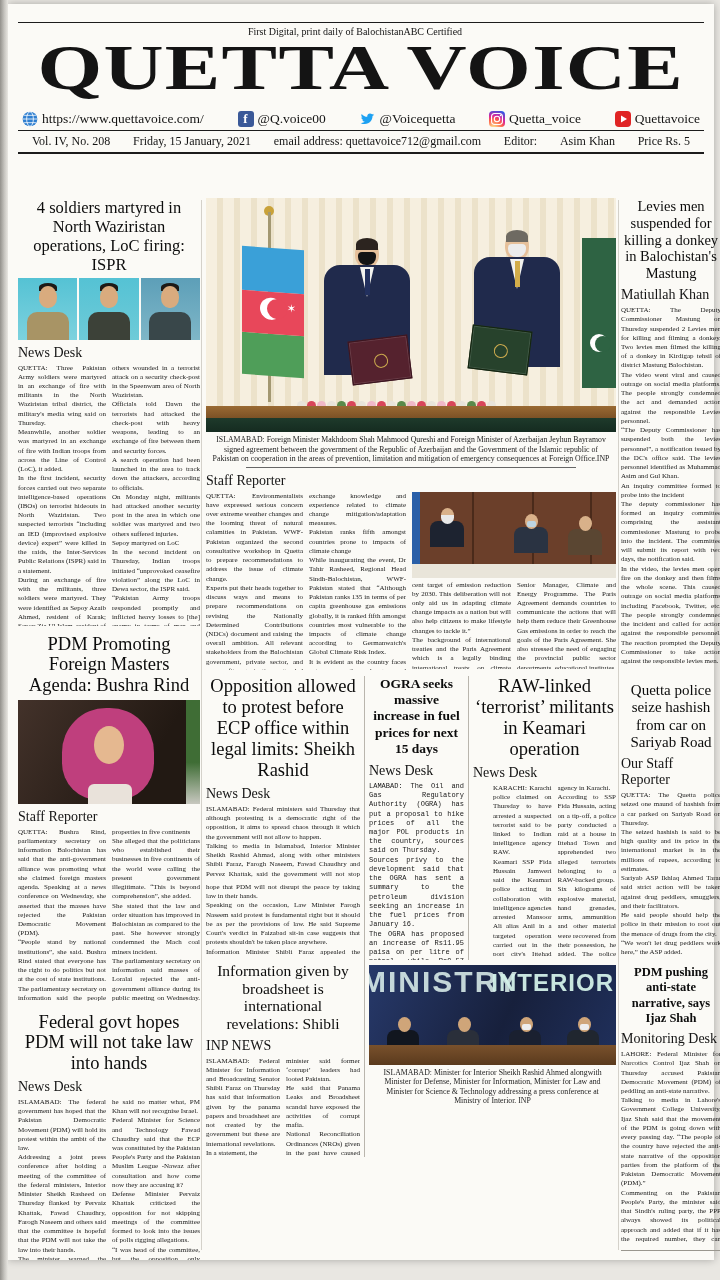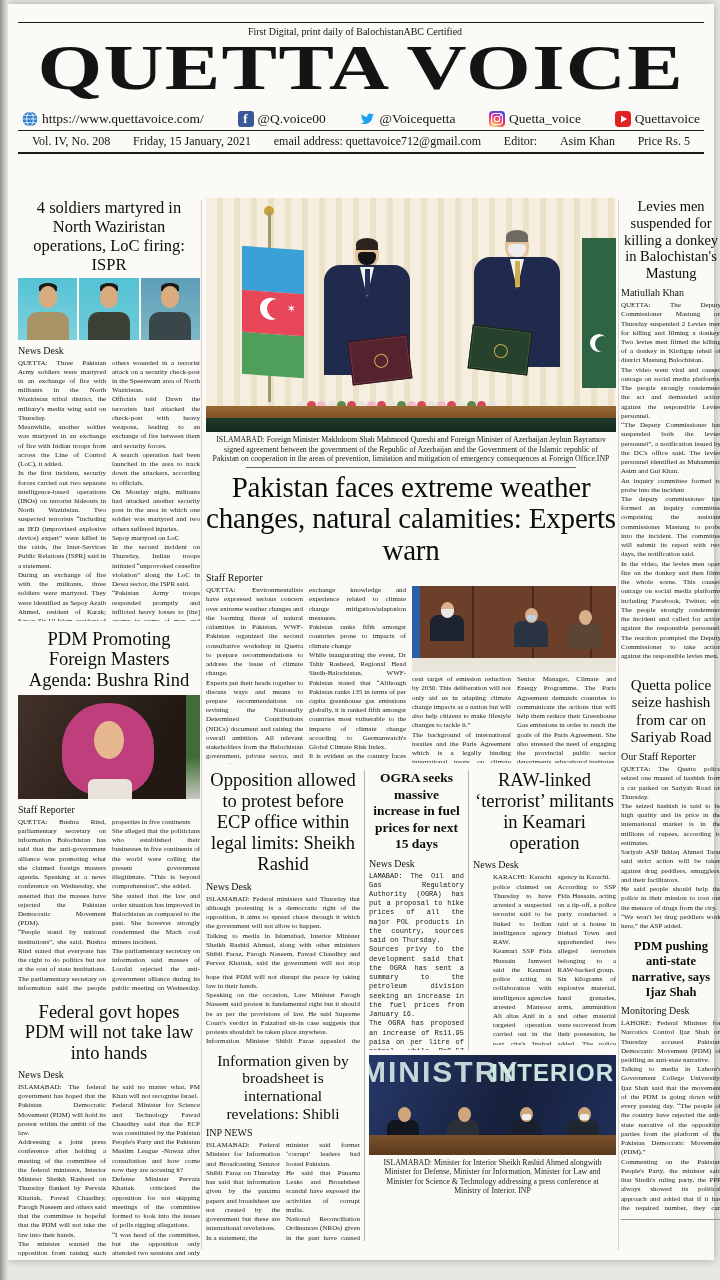--- a/index.html
+++ b/index.html
@@ -38,21 +38,21 @@
   .hl-c{text-align:center;}
   .h-soldiers{font-size:16.5px;line-height:1.16;}
   .h-std{font-size:18.5px;line-height:1.12;}
   .h-main{font-size:29px;line-height:1.1;letter-spacing:-.2px;}
   .h-opp{font-size:18.5px;line-height:1.14;}
   .h-bold{font-size:13.5px;line-height:1.22;font-weight:700;}
   .h-shibli{font-size:15.5px;line-height:1.14;}
   .h-right{font-size:14.5px;line-height:1.16;}
   .h-right2{font-size:15px;line-height:1.15;}
   .h-ijaz{font-size:12.5px;line-height:1.22;font-weight:700;}
-  .byline{font-size:10px;margin:5px 0 3px 0;}
+  .byline{font-size:14px;margin:5px 0 3px 0;}
   .body{font-size:7px;line-height:1.32;text-align:justify;white-space:pre-line;
         overflow:hidden;color:#181818;}
   .cols2{display:flex;gap:6px;overflow:hidden;}
   .cols2>div{flex:1 1 0;}
   .caption{font-size:7.8px;line-height:1.22;text-align:center;color:#222;margin:3px 4px;}
   .hr-short{width:330px;margin:2px auto 4px auto;border:0;border-top:1px solid #666;}
   .endrule{border:0;border-top:1px solid #9a978f;margin-top:8px;}
   
   .ph{position:relative;overflow:hidden;}
   .photo-main{height:234px;background:repeating-linear-gradient(90deg,#f6efdf 0 11px,#ece2ca 11px 17px);}
@@ -324,21 +324,20 @@
           </div>
       </div>
       <div class="pm-flowers">
         <i style="background:#e8e4da;"></i><i style="background:#d8465a;"></i><i style="background:#f0b8c8;"></i><i style="background:#e8e4da;"></i><i style="background:#5a8a4a;"></i><i style="background:#d8465a;"></i><i style="background:#e8e4da;"></i><i style="background:#f0b8c8;"></i><i style="background:#d8465a;"></i><i style="background:#e8e4da;"></i><i style="background:#5a8a4a;"></i><i style="background:#f0b8c8;"></i><i style="background:#d8465a;"></i><i style="background:#e8e4da;"></i><i style="background:#f0b8c8;"></i><i style="background:#d8465a;"></i><i style="background:#e8e4da;"></i><i style="background:#5a8a4a;"></i><i style="background:#d8465a;"></i><i style="background:#e8e4da;"></i>
       </div>
       <div class="pm-table"></div>
     </div>
     <div class="caption">ISLAMABAD: Foreign Minister Makhdoom Shah Mahmood Qureshi and Foreign Minister of Azerbaijan Jeyhun Bayramov signed agreement between the government of the Republic of Azerbaijan and the Government of the Islamic republic of Pakistan on cooperation in the areas of prevention, limitation and mitigation of emergency consequences at Foreign Office.INP</div>
     <hr class="hr-short">
 
-    <h1 class="h-main hl-c">Pakistan faces extreme weather changes, natural calamities: Experts warn</h1>
     <div class="byline">Staff Reporter</div>
 
     <div class="main-body">
       <div class="mb-col body">QUETTA: Environmentalists have expressed serious concern over extreme weather changes and the looming threat of natural calamities in Pakistan. WWF-Pakistan organized the second consultative workshop in Quetta to prepare recommendations to address the issue of climate change.
 Experts put their heads together to discuss ways and means to prepare recommendations on revising the Nationally Determined Contributions (NDCs) document and raising the overall ambition. All relevant stakeholders from the Balochistan government, private sector, and non-profit organizations attended the workshop, which served as a forum to highlight initiatives and areas of improvement in the five leading sectors consisting of agriculture, energy, forestry and land-use, industries and waste, as well as to</div>
       <div class="mb-col body">exchange knowledge and experience related to climate change mitigation/adaptation measures.
 Pakistan ranks fifth amongst countries prone to impacts of climate change
 While inaugurating the event, Dr Tahir Rasheed, Regional Head Sindh-Balochistan, WWF-Pakistan stated that “Although Pakistan ranks 135 in terms of per capita greenhouse gas emissions globally, it is ranked fifth amongst countries most vulnerable to the impacts of climate change according to Germanwatch's Global Climate Risk Index.
 It is evident as the country faces extreme weather changes and natural calamities such as urban flooding, heatwaves, rising sea levels, loss of biodiversity and droughts. The NDC document is an opportunity to delineate a climate-smart strategy for the effective execution of interventions that will facilitate us in meeting the 20 per-</div>
       <div class="mb-right">

